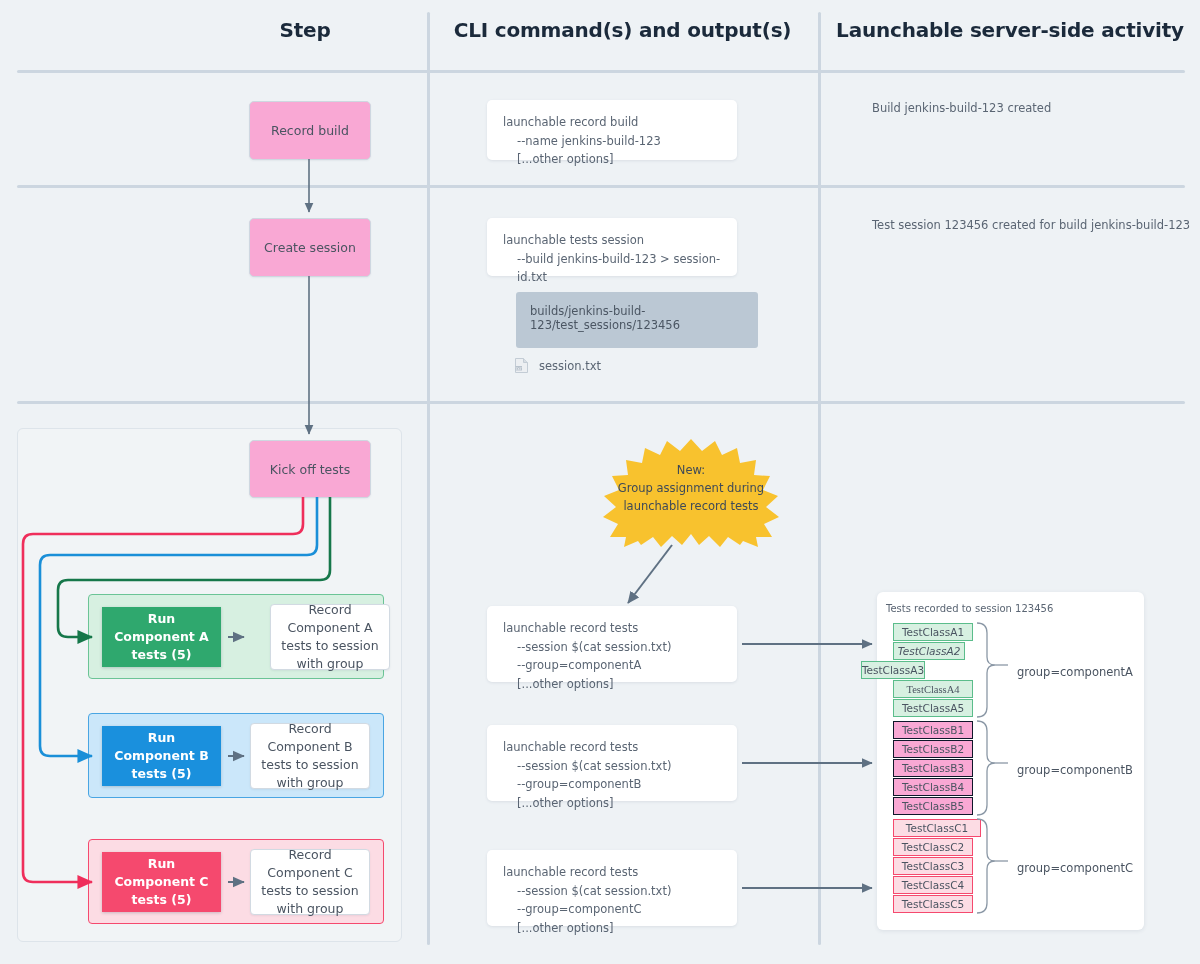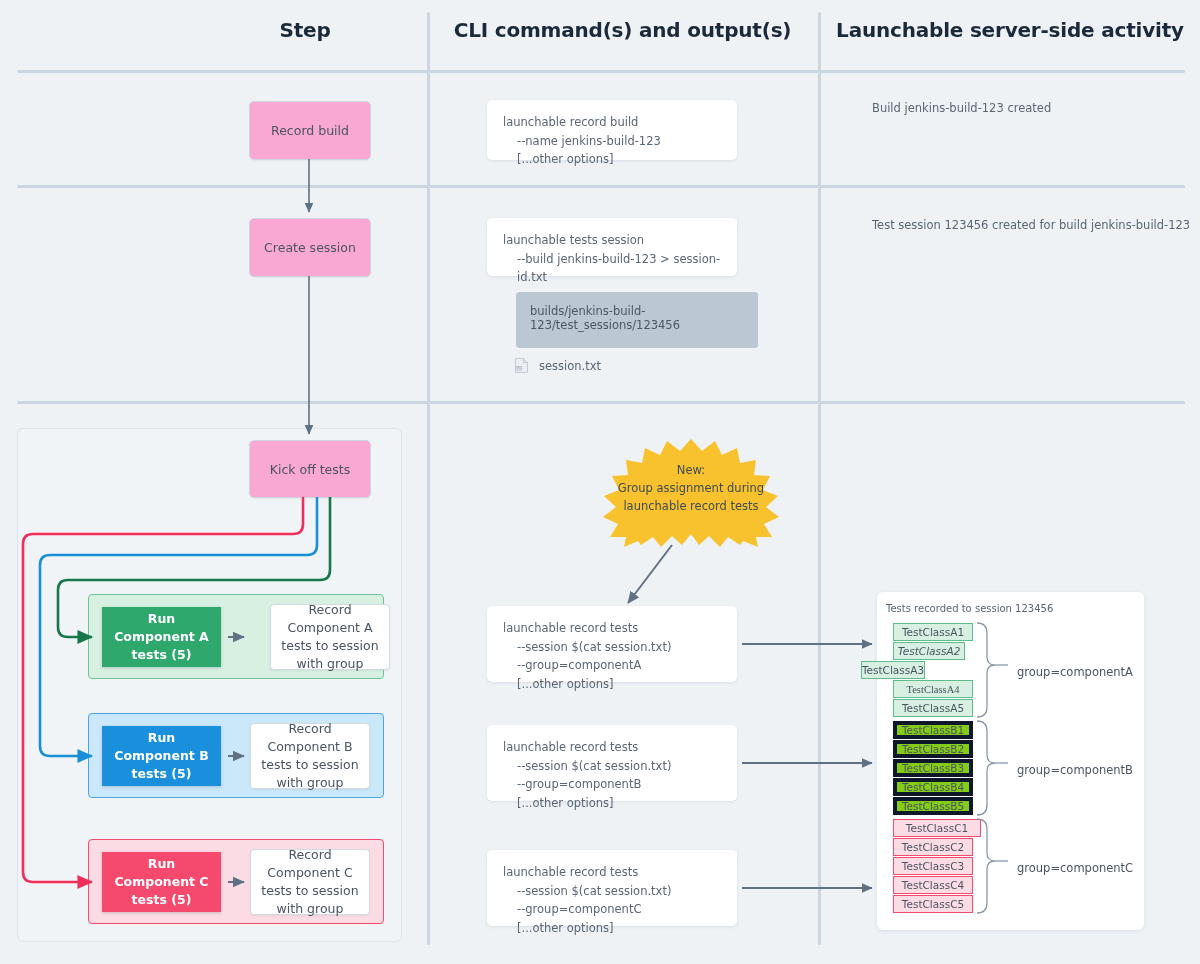--- a/index.html
+++ b/index.html
@@ -173,21 +173,21 @@
   .test-chip {
     position: absolute;
     display: flex;
     align-items: center;
     justify-content: center;
     font-size: 10.5px;
     color: #4a5461;
     box-sizing: border-box;
   }
   .test-chip.a { background: #d7f0e1; border: 1px solid #5bbd8b; }
-  .test-chip.b { background: #84cc16; border: 4px solid #0f172a; }
+  .test-chip.b { background: #f9a8d4; border: 1px solid #0f172a; }
   .test-chip.c { background: #fcdce4; border: 1px solid #f5496e; }
 
   .group-label {
     position: absolute;
     font-size: 11.5px;
     color: #4a5461;
     white-space: nowrap;
   }
 
   svg.overlay {

